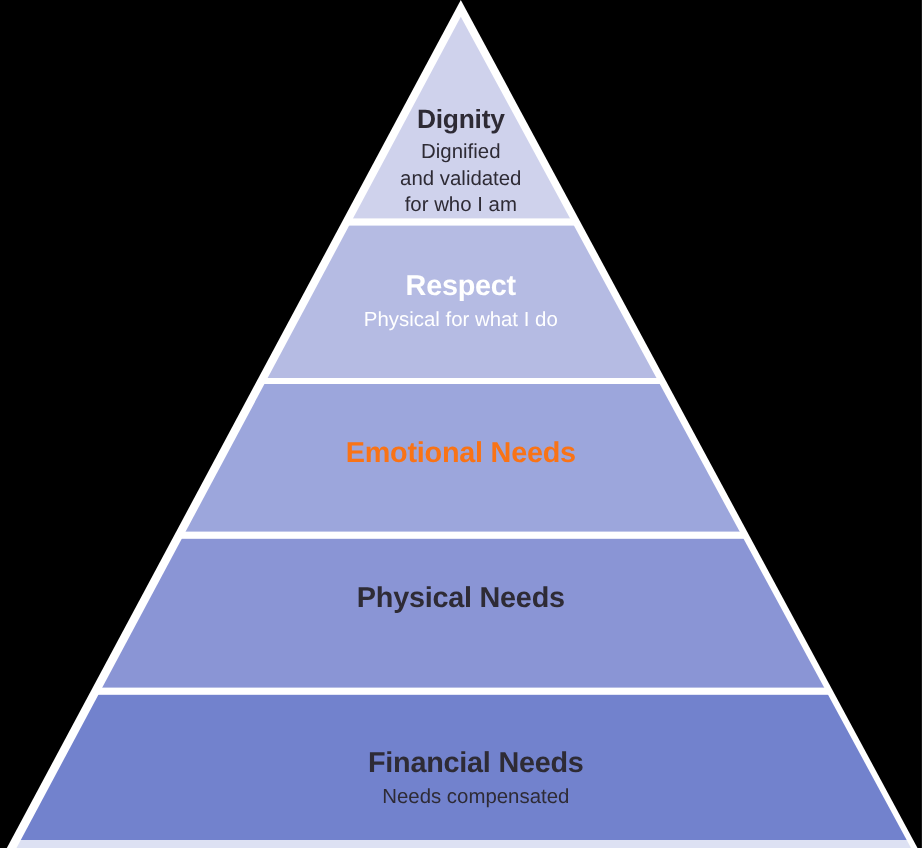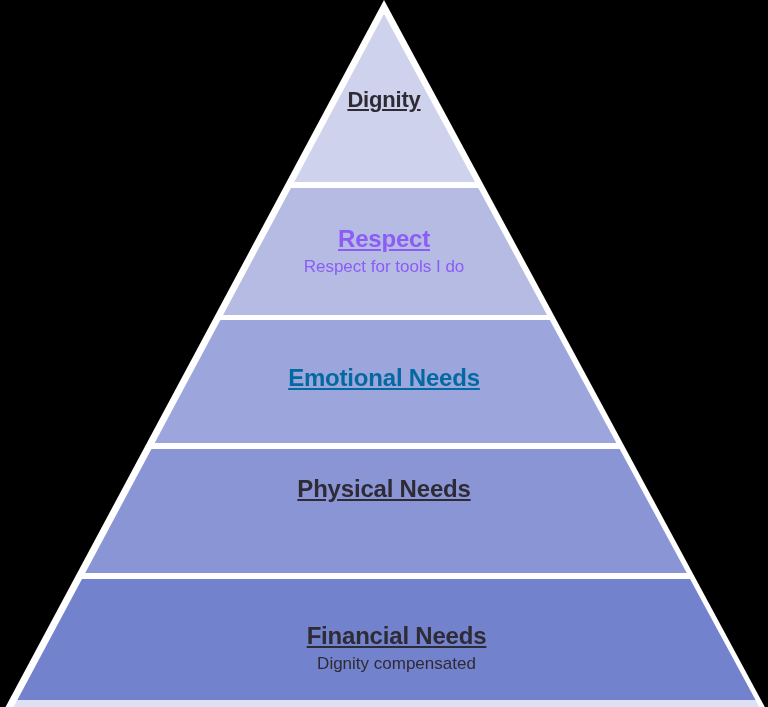--- a/index.html
+++ b/index.html
@@ -62,34 +62,33 @@
     right: 0;
     text-align: center;
     color: #2e2b35;
   }
   .label h2 {
     margin: 0 0 3px 0;
     font-size: 24px;
     line-height: 29px;
     font-weight: 700;
     letter-spacing: -0.2px;
-    text-decoration: underline;
   }
   .label p {
     margin: 0;
     font-size: 17px;
     line-height: 22px;
     font-weight: 400;
     white-space: pre-line;
   }
   .label-0 { top: 87px; }
   .label-0 h2 { font-size: 22px; line-height: 26px; }
   .label-1 { top: 224px; }
   .label-2 { top: 363px; }
-  .label-3 { top: 474px; }
+  .label-3 { top: 484px; }
   .label-4 { top: 621px; padding-left: 25px; }
 </style>
 </head>
 <body>
 
 <div class="stage" style="background: rgb(0, 0, 0);">
 
   <div class="pyramid-outline" style="background: rgb(255, 255, 255);">
     <div class="pyramid-fill">
       <div class="band band-0" style="background: rgb(207, 210, 236);"></div>
@@ -97,30 +96,33 @@
       <div class="band band-2" style="background: rgb(156, 166, 220);"></div>
       <div class="band band-3" style="background: rgb(138, 149, 213);"></div>
       <div class="band band-4" style="background: rgb(114, 130, 205);"></div>
       <div class="base-edge"></div>
     </div>
   </div>
 
   <div class="labels">
     <div class="label label-0" style="color: rgb(46, 43, 53);">
       <h2>Dignity</h2>
+      <p>Dignified
+and validated
+for who I am</p>
     </div>
-    <div class="label label-1" style="color: #8b5cf6;">
+    <div class="label label-1" style="color: #ffffff;">
       <h2>Respect</h2>
-      <p>Respect for tools I do</p>
+      <p>Physical for what I do</p>
     </div>
-    <div class="label label-2" style="color: #0369a1;">
+    <div class="label label-2" style="color: #f97316;">
       <h2>Emotional Needs</h2>
     </div>
     <div class="label label-3" style="color: rgb(46, 43, 53);">
       <h2>Physical Needs</h2>
     </div>
     <div class="label label-4" style="color: rgb(46, 43, 53);">
       <h2>Financial Needs</h2>
-      <p>Dignity compensated</p>
+      <p>Needs compensated</p>
     </div>
   </div>
 
 </div>
 
 </body></html>

